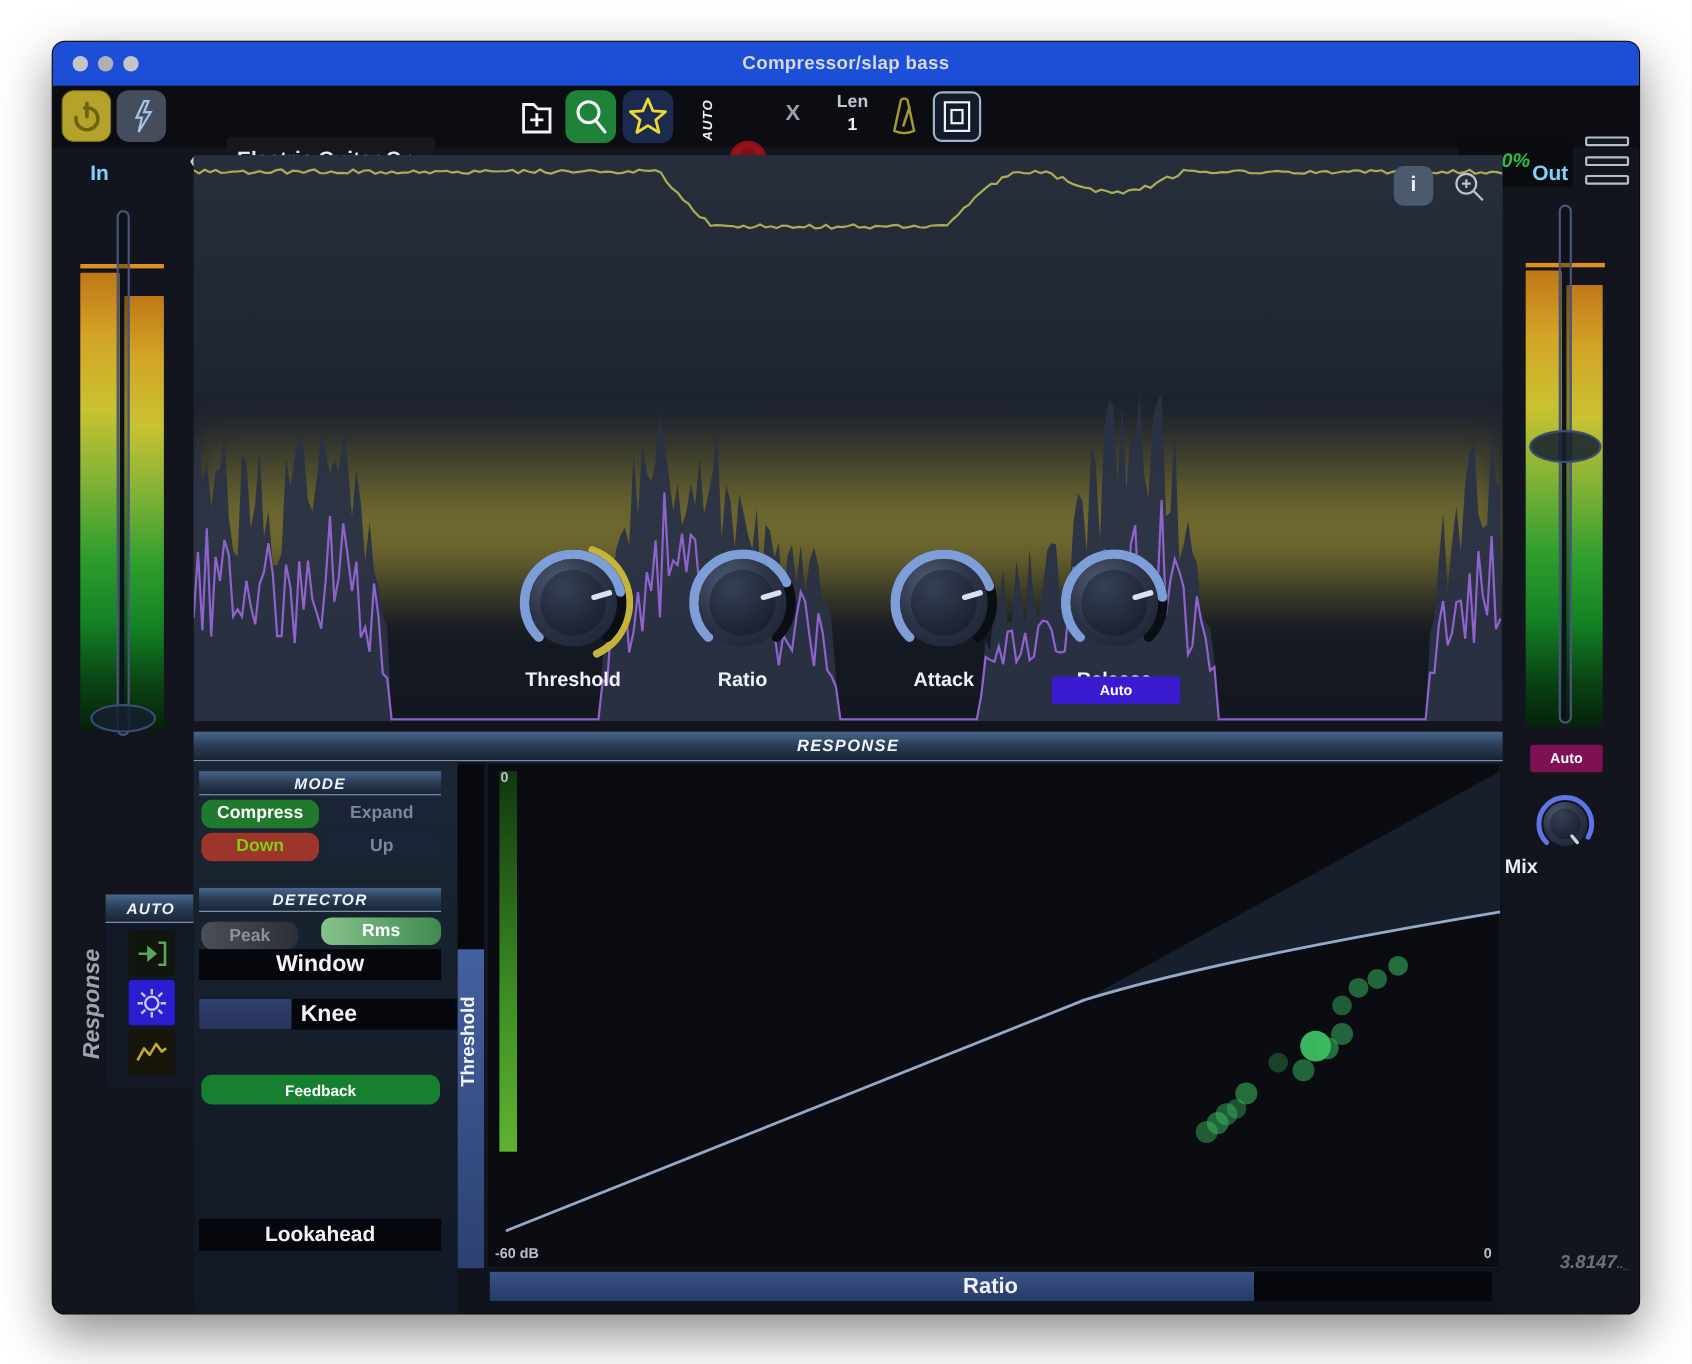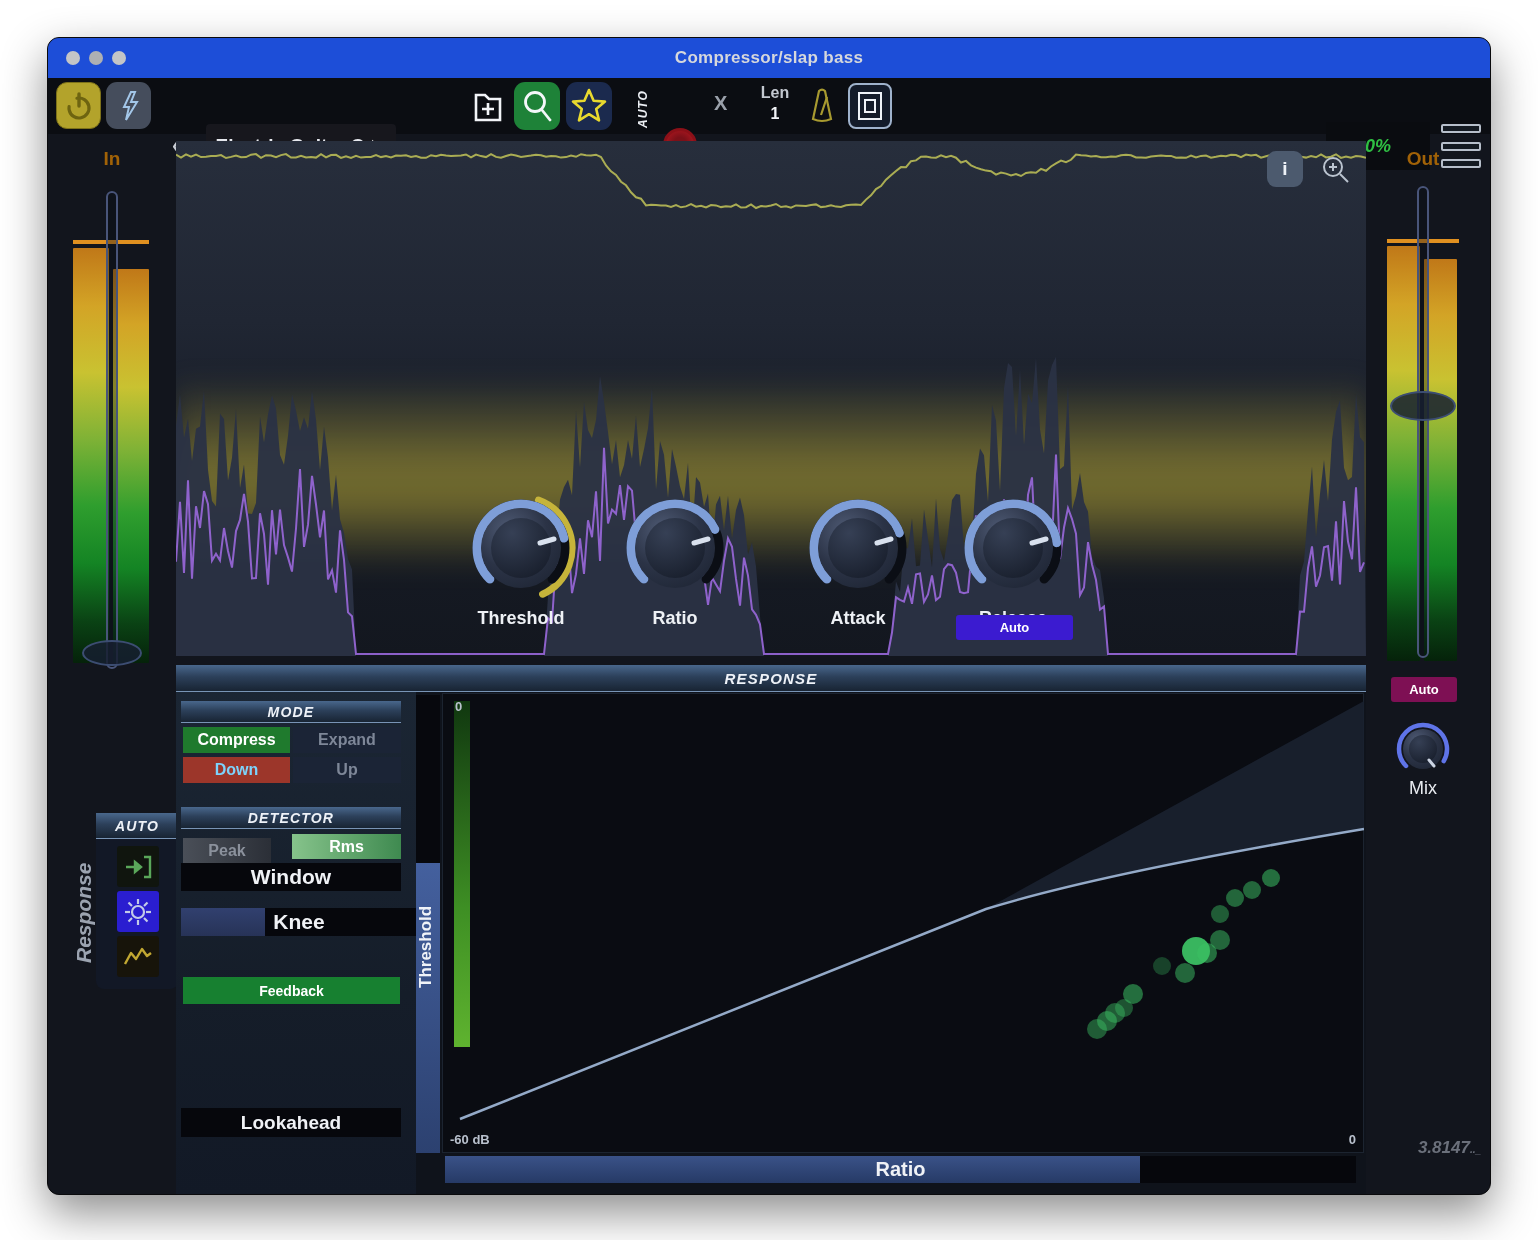--- a/index.html
+++ b/index.html
@@ -22,36 +22,36 @@
     color:#e6e8ee;font-weight:bold;font-size:19px;display:flex;align-items:center;justify-content:center;gap:4px;}
   .updown{display:flex;flex-direction:column;line-height:7px;font-size:9px;color:#fff;}
   .vtext{writing-mode:vertical-rl;transform:rotate(180deg);}
   .rec{position:absolute;left:615px;top:50px;width:34px;height:34px;border-radius:50%;
     background:radial-gradient(circle at 50% 45%, #7c1018 30%, #a9161f 75%);border:3px solid #8c1018;}
   .cpu{position:absolute;left:1278px;top:44px;width:104px;height:48px;background:#0a0c10;
     display:flex;align-items:center;justify-content:center;font-weight:bold;font-size:18px;font-style:italic;}
   .hamb{position:absolute;left:1393px;top:46px;width:40px;height:44px;display:flex;flex-direction:column;justify-content:space-between;}
   .hamb div{height:9px;border:2px solid #b7bfcb;border-radius:2px;background:#141a22;}
   
-  .side-label{position:absolute;color:#a16207;font-weight:bold;font-size:19px;text-align:center;width:60px;}
+  .side-label{position:absolute;color:#7dd3fc;font-weight:bold;font-size:19px;text-align:left;width:60px;}
   .meterbar{position:absolute;border-radius:1px;
     background:linear-gradient(to bottom,#c07818 0%,#d3a426 14%,#c9c231 30%,#7fb236 46%,#2f9e2e 62%,#148424 76%,#0a4214 90%,#05220a 100%);}
   .peakcap{position:absolute;height:4px;background:#e09020;}
   .fader-track{position:absolute;width:12px;border:2px solid #49557a;border-radius:7px;background:rgba(10,14,24,.35);}
   .fader-thumb{position:absolute;border-radius:50%;background:rgba(22,30,48,.85);border:2px solid #3c4d72;}
   
   .knob{position:absolute;top:455px;width:110px;height:110px;}
   .knob-label{position:absolute;top:570px;width:110px;text-align:center;color:#eef1f5;font-weight:bold;font-size:18px;}
   .badge{position:absolute;border-radius:3px;color:#fff;font-weight:bold;font-size:13px;
     display:flex;align-items:center;justify-content:center;}
   
   .hdr{position:absolute;background:linear-gradient(to bottom,#49678c 0%,#2c405a 45%,#182433 100%);
     border-bottom:1px solid rgba(170,195,225,.5);color:#eef2f8;font-weight:bold;font-style:italic;
     display:flex;align-items:center;justify-content:center;letter-spacing:1.2px;}
-  .pbtn{position:absolute;display:flex;align-items:center;justify-content:center;font-weight:bold;font-size:16px;border-radius:0;}
+  .pbtn{position:absolute;display:flex;align-items:center;justify-content:center;font-weight:bold;font-size:16px;border-radius:10px;}
   .blackbar{position:absolute;background:#06070c;color:#f0f2f6;font-weight:bold;
     display:flex;align-items:center;justify-content:center;overflow:hidden;}
   
   .viewbtn{position:absolute;left:21px;width:42px;height:41px;border-radius:3px;display:flex;align-items:center;justify-content:center;}
   
   #graph{position:absolute;left:394px;top:655px;width:922px;height:460px;background:#0a0c12;
     box-shadow:inset 0 0 0 1px #1c2430;}
   .gl{position:absolute;color:#b9c1cd;font-weight:bold;font-size:13px;}
 </style>
 </head>
@@ -261,21 +261,21 @@
   <div class="knob-label" style="left:910px">Release</div>
   <div class="badge" style="left:908px;top:577px;width:117px;height:25px;background:#3b1bd0">Auto</div>
 
   <div class="abs" style="left:128px;top:654px;width:1190px;height:504px;background:#0f131b"></div>
   <div class="hdr" style="left:128px;top:627px;width:1190px;height:27px;font-size:15px">RESPONSE</div>
 
   <div class="abs" style="left:128px;top:654px;width:240px;height:504px;background:linear-gradient(to bottom,#1b2634 0%,#151d29 60%,#121926 100%)"></div>
   <div class="hdr" style="left:133px;top:663px;width:220px;height:22px;font-size:14px">MODE</div>
   <div class="pbtn" style="left:135px;top:689px;width:107px;height:26px;background:#1f7a2d;color:#fff">Compress</div>
   <div class="pbtn" style="left:245px;top:689px;width:108px;height:26px;background:#1b2436;color:#7e8798">Expand</div>
-  <div class="pbtn" style="left:135px;top:719px;width:107px;height:26px;background:#9c362a;color:#7dd3fc">Down</div>
+  <div class="pbtn" style="left:135px;top:719px;width:107px;height:26px;background:#9c362a;color:#84cc16">Down</div>
   <div class="pbtn" style="left:245px;top:719px;width:108px;height:26px;background:#1b2436;color:#7e8798">Up</div>
 
   <div class="hdr" style="left:133px;top:769px;width:220px;height:22px;font-size:14px">DETECTOR</div>
   <div class="pbtn" style="left:135px;top:800px;width:88px;height:25px;background:linear-gradient(to right,#4a4f58,#2b2f37);color:#8b919c">Peak</div>
   <div class="pbtn" style="left:244px;top:796px;width:109px;height:25px;background:linear-gradient(to right,#86c38b,#3f8a50);color:#fff">Rms</div>
 
   <div class="blackbar" style="left:133px;top:825px;width:220px;height:28px;font-size:21px">Window</div>
 
   <div class="blackbar" style="left:133px;top:870px;width:236px;height:28px;font-size:21px">
     <div class="abs" style="left:0;top:0;width:84px;height:28px;background:linear-gradient(to bottom,#31406f,#273357)"></div>
@@ -331,19 +331,19 @@
   <div class="fader-thumb" style="left:1342px;top:353px;width:66px;height:30px"></div>
   <div class="badge" style="left:1343px;top:639px;width:66px;height:25px;background:#7e1054">Auto</div>
   <div class="abs" style="left:1346px;top:682px">
     <svg width="58" height="58" viewBox="0 0 58 58">
       <circle cx="29" cy="29" r="24" fill="none" stroke="#5f74e8" stroke-width="4.5" pathLength="360" stroke-dasharray="255 105" transform="rotate(135 29 29)" stroke-linecap="round"></circle>
       <circle cx="29" cy="29" r="20" fill="url(#kb)"></circle>
         <circle cx="29" cy="29" r="14" fill="url(#ki)"></circle>
       <line x1="35" y1="40" x2="40" y2="46" stroke="#ccd4e2" stroke-width="3" stroke-linecap="round"></line>
     </svg>
   </div>
-  <div class="abs" style="left:1320px;top:740px;width:110px;text-align:center;color:#e9ecf1;font-weight:normal;font-size:18px">Mix</div>
+  <div class="abs" style="left:1320px;top:740px;width:110px;text-align:left;color:#e9ecf1;font-weight:bold;font-size:18px">Mix</div>
 
   <div class="abs" style="left:1320px;top:1100px;width:113px;text-align:right;color:#6b707b;font-weight:bold;font-style:italic;font-size:17px">
     <span>3.8147</span><span style="font-size:10px">.._</span>
   </div>
 
 </div>
 
 </body></html>

